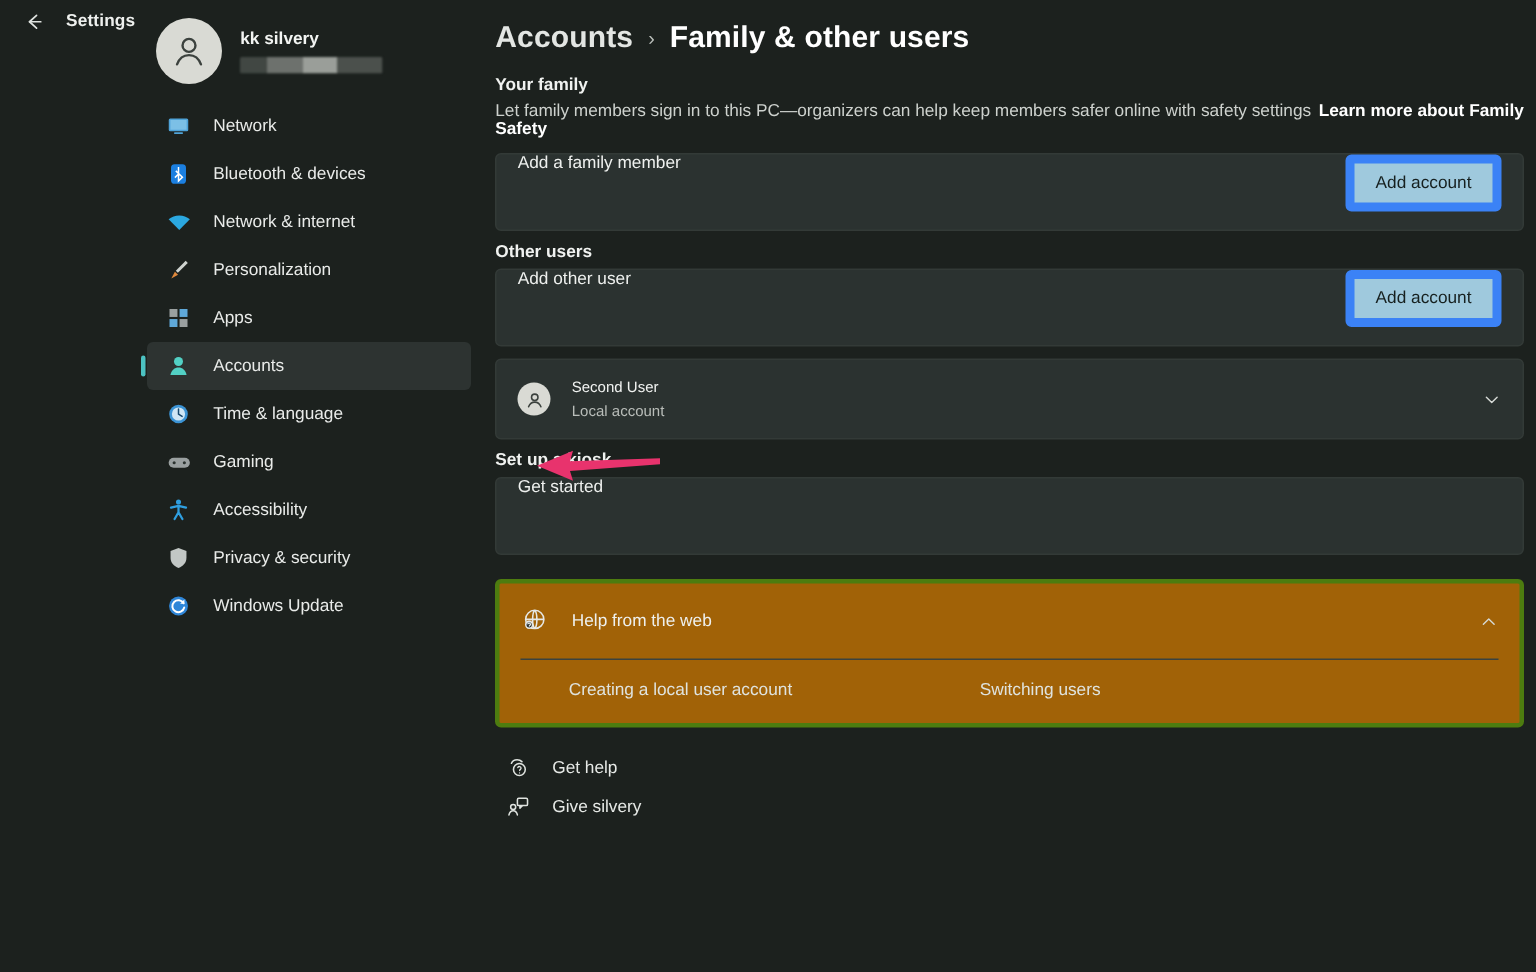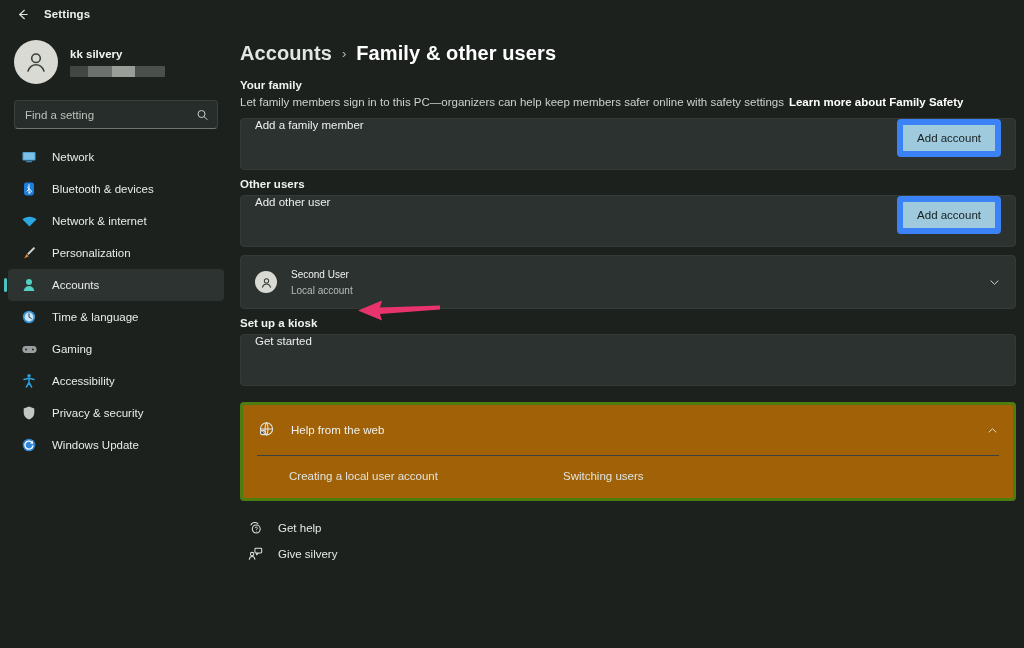--- a/index.html
+++ b/index.html
@@ -5,21 +5,21 @@
   * { box-sizing: border-box; }
   html, body {
     margin: 0; padding: 0;
     width: 1024px; height: 648px;
     overflow: hidden;
     background: #1c211e;
     font-family: "Liberation Sans", sans-serif;
     color: #f0f2f0;
     -webkit-font-smoothing: antialiased;
   }
-  #app { position: relative; width: 1024px; height: 648px; display: flex; flex-direction: column; }
+  #app { position: relative; width: 1024px; height: 648px; display: flex; flex-direction: row; }
 
   
   .titlebar {
     height: 28px; flex: 0 0 28px;
     display: flex; align-items: center;
     background: #1c211e;
     padding-left: 8px;
   }
   .backbtn {
     width: 28px; height: 24px;
@@ -239,31 +239,20 @@
           <div class="pname">kk silvery</div>
           <div class="redacted">
             <i></i>
               <i></i>
               <i></i>
               <i></i>
           </div>
         </div>
       </div>
 
-      <div class="searchwrap">
-        <div class="searchbox">
-          <input type="text" placeholder="Find a setting" style="">
-          <span class="searchicon">
-            <svg width="13" height="13" viewBox="0 0 16 16" fill="none" stroke="currentColor" stroke-width="1.2">
-              <circle cx="6.8" cy="6.8" r="4.3"></circle>
-              <path d="M10.2 10.2 L13.6 13.6" stroke-linecap="round"></path>
-            </svg>
-          </span>
-        </div>
-      </div>
 
       <div class="navlist">
 
         <div class="navitem">
           <span class="nicon">
             <svg width="16" height="16" viewBox="0 0 16 16">
                 <rect x="1.5" y="3" width="13" height="8.5" rx="1" fill="#4fa3d8"></rect>
                 <rect x="2.6" y="4" width="10.8" height="6.5" fill="#7cc0e6"></rect>
                 <rect x="5" y="12.2" width="6" height="1.1" rx=".5" fill="#4fa3d8"></rect>
               </svg>
@@ -293,20 +282,31 @@
         <div class="navitem">
           <span class="nicon">
             <svg width="16" height="16" viewBox="0 0 16 16">
                 <path d="M12.8 1.9 6.2 8.5l1.4 1.4 6.6-6.6z" fill="#cfd3cf"></path>
                 <path d="M5.6 9.1 3.2 13.6l4.5-2.4z" fill="#e0893c"></path>
               </svg>
           </span>
           <span class="nlabel">Personalization</span>
         </div>
 
+        <div class="navitem">
+          <span class="nicon">
+            <svg width="16" height="16" viewBox="0 0 16 16">
+                <rect x="2" y="2" width="5.3" height="5.3" fill="#9aa0a0"></rect>
+                <rect x="8.7" y="2" width="5.3" height="5.3" fill="#5fa8d8"></rect>
+                <rect x="2" y="8.7" width="5.3" height="5.3" fill="#5fa8d8"></rect>
+                <rect x="8.7" y="8.7" width="5.3" height="5.3" fill="#9aa0a0"></rect>
+              </svg>
+          </span>
+          <span class="nlabel">Apps</span>
+        </div>
 
         <div class="navitem selected">
           <span class="nicon">
             <svg width="16" height="16" viewBox="0 0 16 16">
                 <circle cx="8" cy="5" r="3" fill="#52d0c4"></circle>
                 <path d="M2.6 14c.7-3.3 2.8-5 5.4-5s4.7 1.7 5.4 5z" fill="#52d0c4"></path>
               </svg>
           </span>
           <span class="nlabel">Accounts</span>
         </div>

